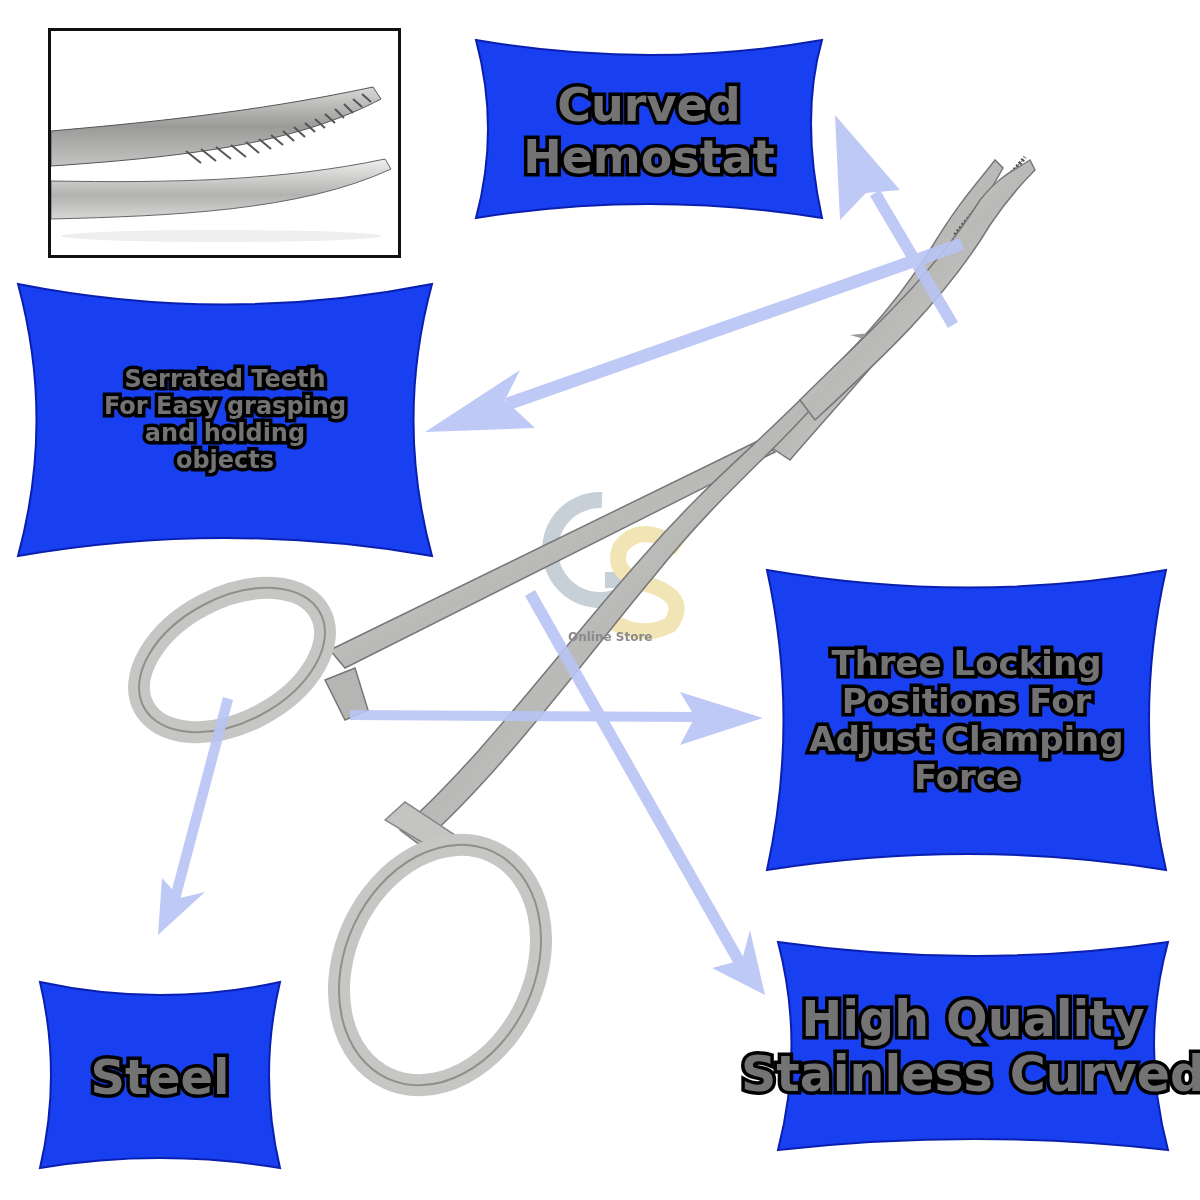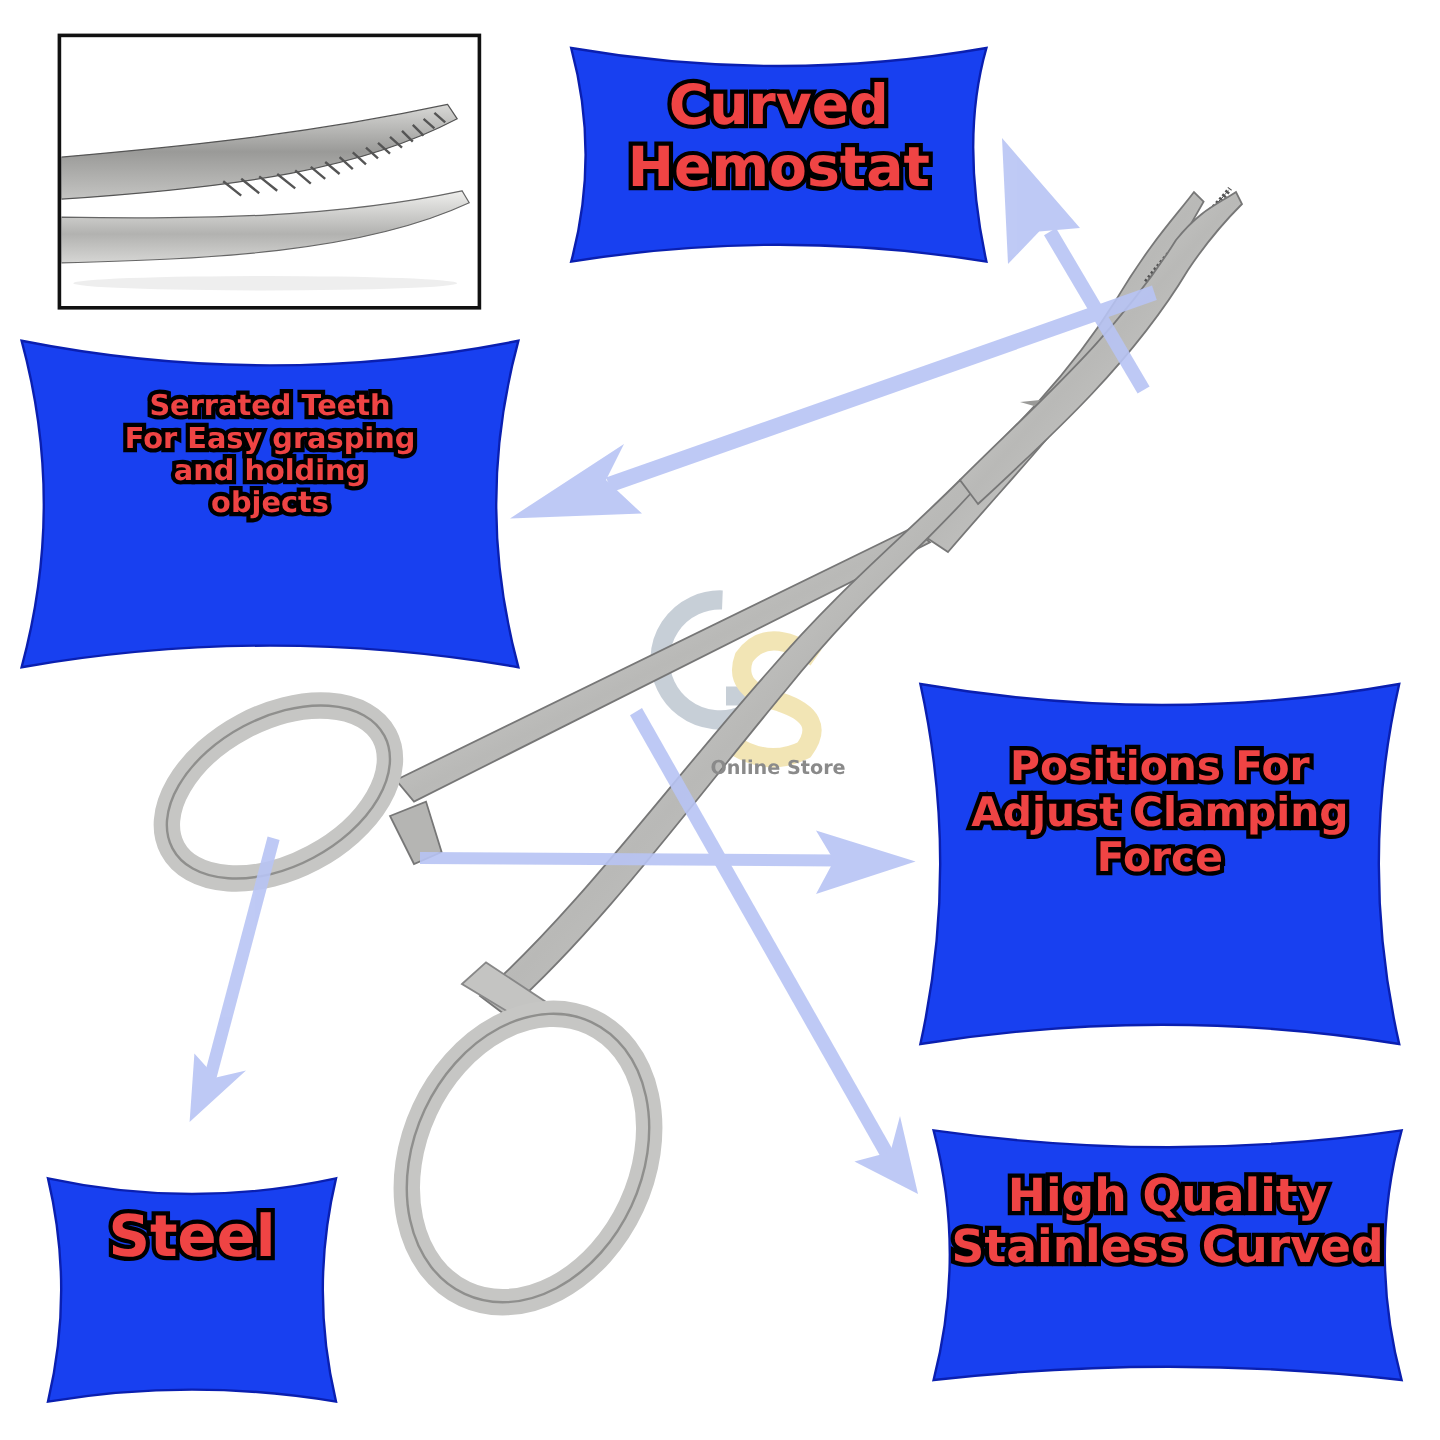--- a/index.html
+++ b/index.html
@@ -1,31 +1,31 @@
 <!DOCTYPE html>
 <html><head>
 <meta charset="utf-8">
 <style>
   html, body { margin:0; padding:0; background:#ffffff; }
   body { width:1200px; height:1200px; position:relative; overflow:hidden; font-family:"DejaVu Sans", sans-serif; }
   .canvas { position:absolute; left:0; top:0; width:1200px; height:1200px; }
   .label {
-    position:absolute; display:flex; flex-direction:column; align-items:center; 
-    text-align:center; color:#ef4444; font-family:"DejaVu Sans", sans-serif; font-weight:bold;
+    position:absolute; display:flex; flex-direction:column; align-items:center; justify-content:center;
+    text-align:center; color:#737373; font-family:"DejaVu Sans", sans-serif; font-weight:bold;
     paint-order: stroke fill;
     -webkit-text-stroke: 7px #000000;
     line-height:1.12;
   }
   .label span { display:block; white-space:nowrap; }
   .inset {
     position:absolute; left:48px; top:28px; width:353px; height:230px;
     border:3px solid #111111; background:#ffffff; box-sizing:border-box; overflow:hidden;
   }
   .watermark-text {
-    position:absolute; left:592px; top:630px; font-size:16px; color:#8a8a8a; font-weight:bold;
+    position:absolute; left:568px; top:630px; font-size:12px; color:#8a8a8a; font-weight:bold;
     font-family:"DejaVu Sans", sans-serif;
   }
 </style>
 </head>
 <body>
 
 <div class="canvas">
 
   <div class="inset">
     <svg width="347" height="224" viewBox="0 0 347 224">
@@ -115,27 +115,28 @@
   </div>
 
   <div class="label" style="left:18px; top:325px; width:414px; height:190px; font-size:24px;">
     <span>Serrated Teeth</span>
     <span>For Easy grasping</span>
     <span>and holding</span>
     <span>objects</span>
   </div>
 
   <div class="label" style="left:767px; top:620px; width:399px; height:200px; font-size:34px;">
+    <span>Three Locking</span>
     <span>Positions For</span>
     <span>Adjust Clamping</span>
     <span>Force</span>
   </div>
 
   <div class="label" style="left:40px; top:1005px; width:240px; height:145px; font-size:48px;">
     <span>Steel</span>
   </div>
 
-  <div class="label" style="left:778px; top:975px; width:390px; height:145px; font-size:38px;">
+  <div class="label" style="left:778px; top:975px; width:390px; height:145px; font-size:49px;">
     <span>High Quality</span>
     <span>Stainless Curved</span>
   </div>
 
 </div>
 
 </body></html>

